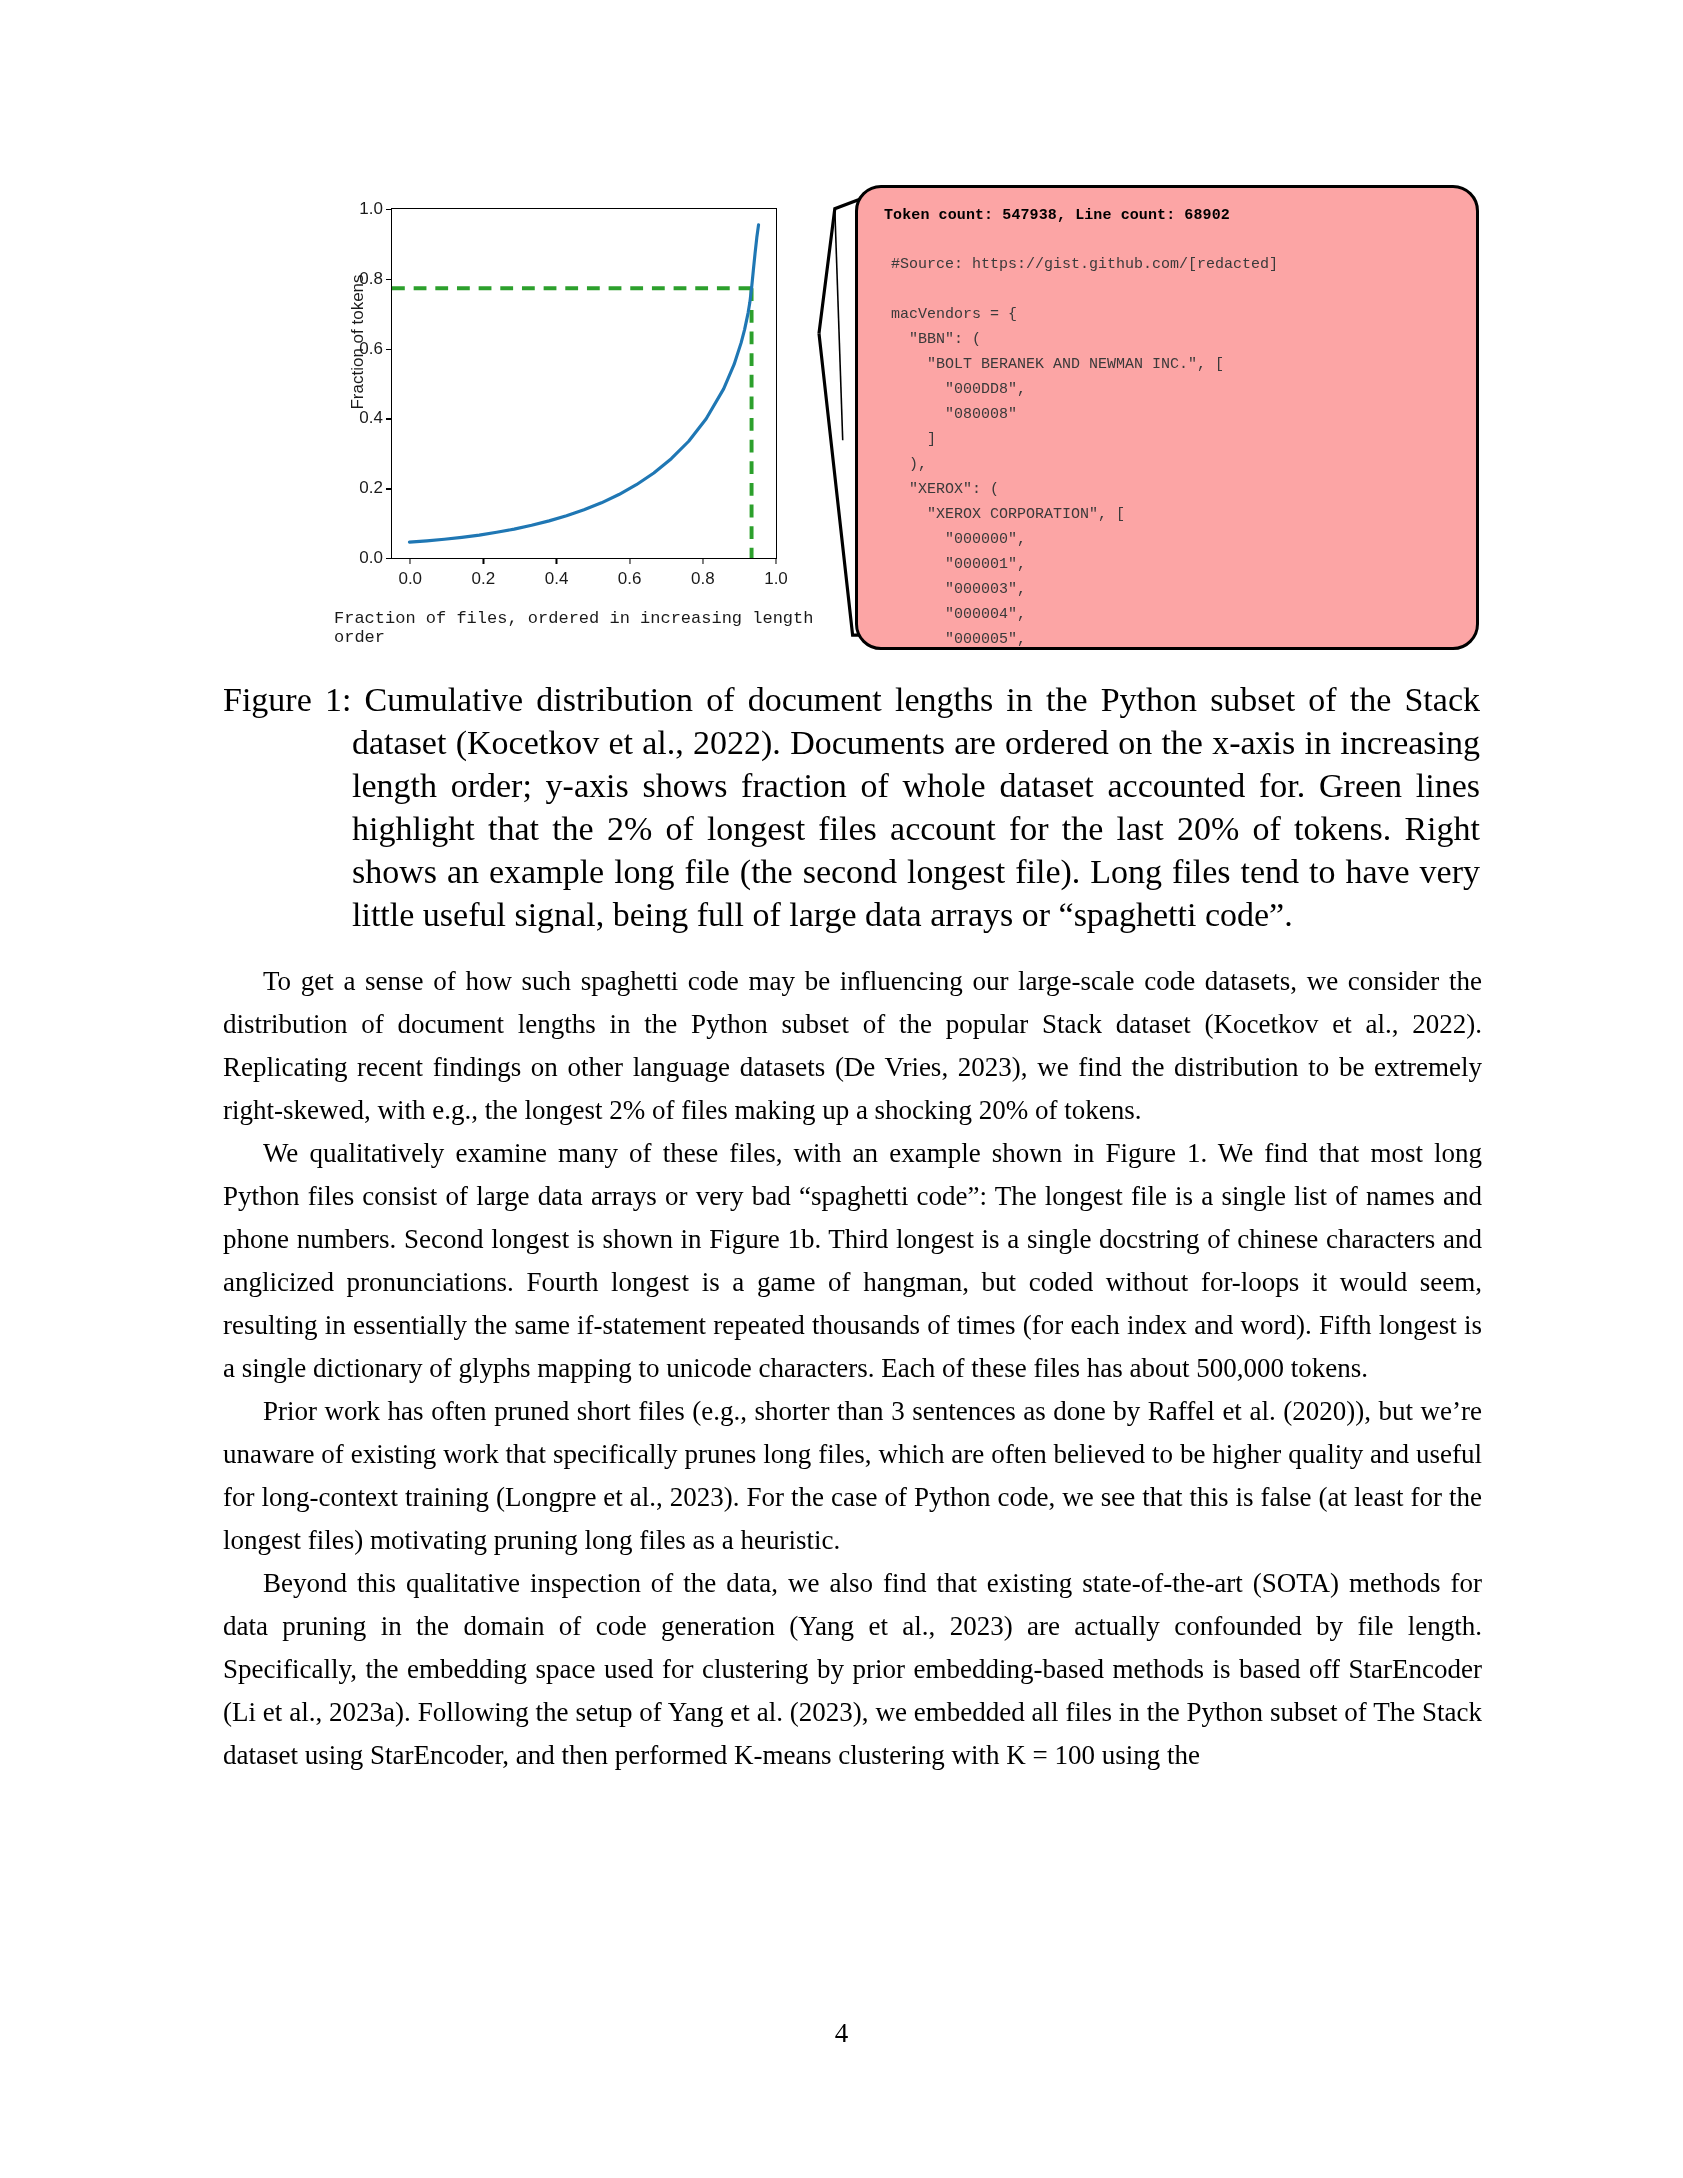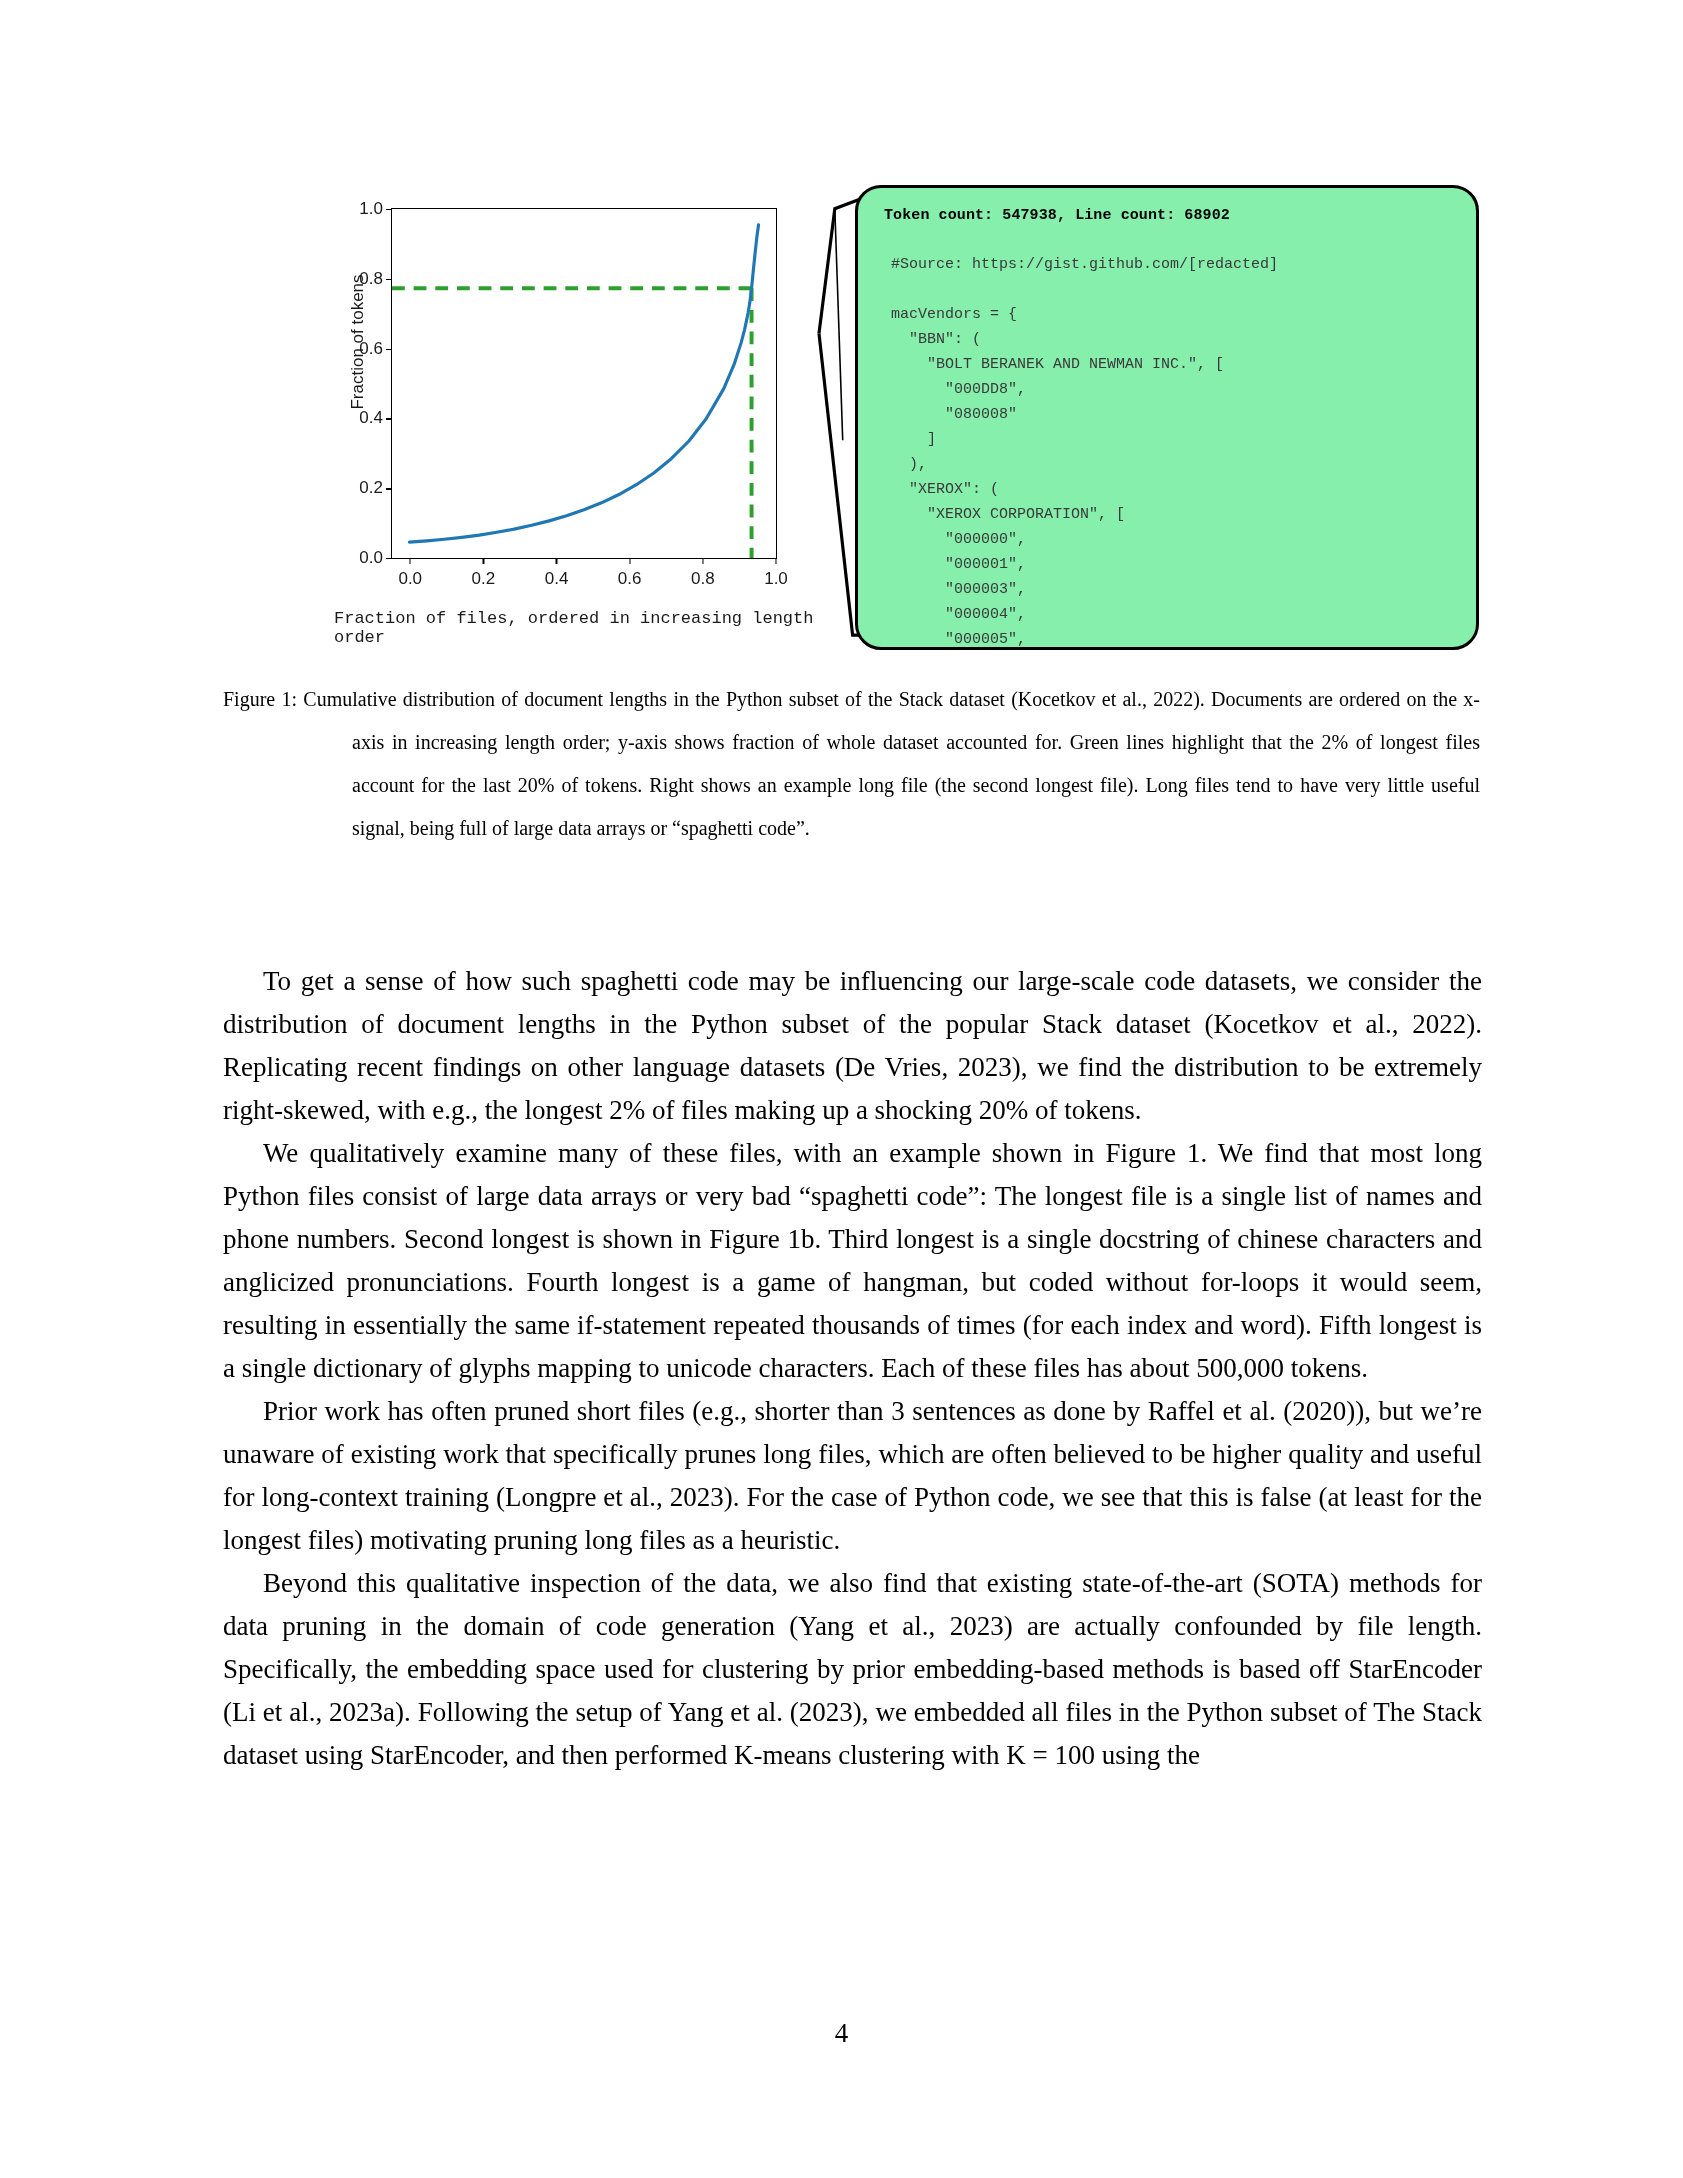--- a/index.html
+++ b/index.html
@@ -134,21 +134,21 @@
     height: 465px;
   }
   .callout-box {
     position: absolute;
     left: 38px;
     top: 0px;
     width: 624px;
     height: 465px;
     border: 3.4px solid #000;
     border-radius: 26px;
-    background: #86efac;
+    background: #fca5a5;
     overflow: hidden;
   }
   .callout-lines {
     position: absolute;
     left: 0; top: 0;
     width: 100%;
     height: 100%;
     overflow: visible;
     pointer-events: none;
   }
@@ -174,21 +174,21 @@
     white-space: pre;
     margin: 7px;
   }
 
   
   .caption {
     position: absolute;
     left: 223px;
     top: 678px;
     width: 1257px;
-    font-size: 20px;
+    font-size: 34px;
     line-height: 43px;
     text-align: justify;
   }
   .caption-inner {
     display: block;
     padding-left: 129px;
     text-indent: -129px;
   }
   .caption-label { white-space: nowrap; }
 

